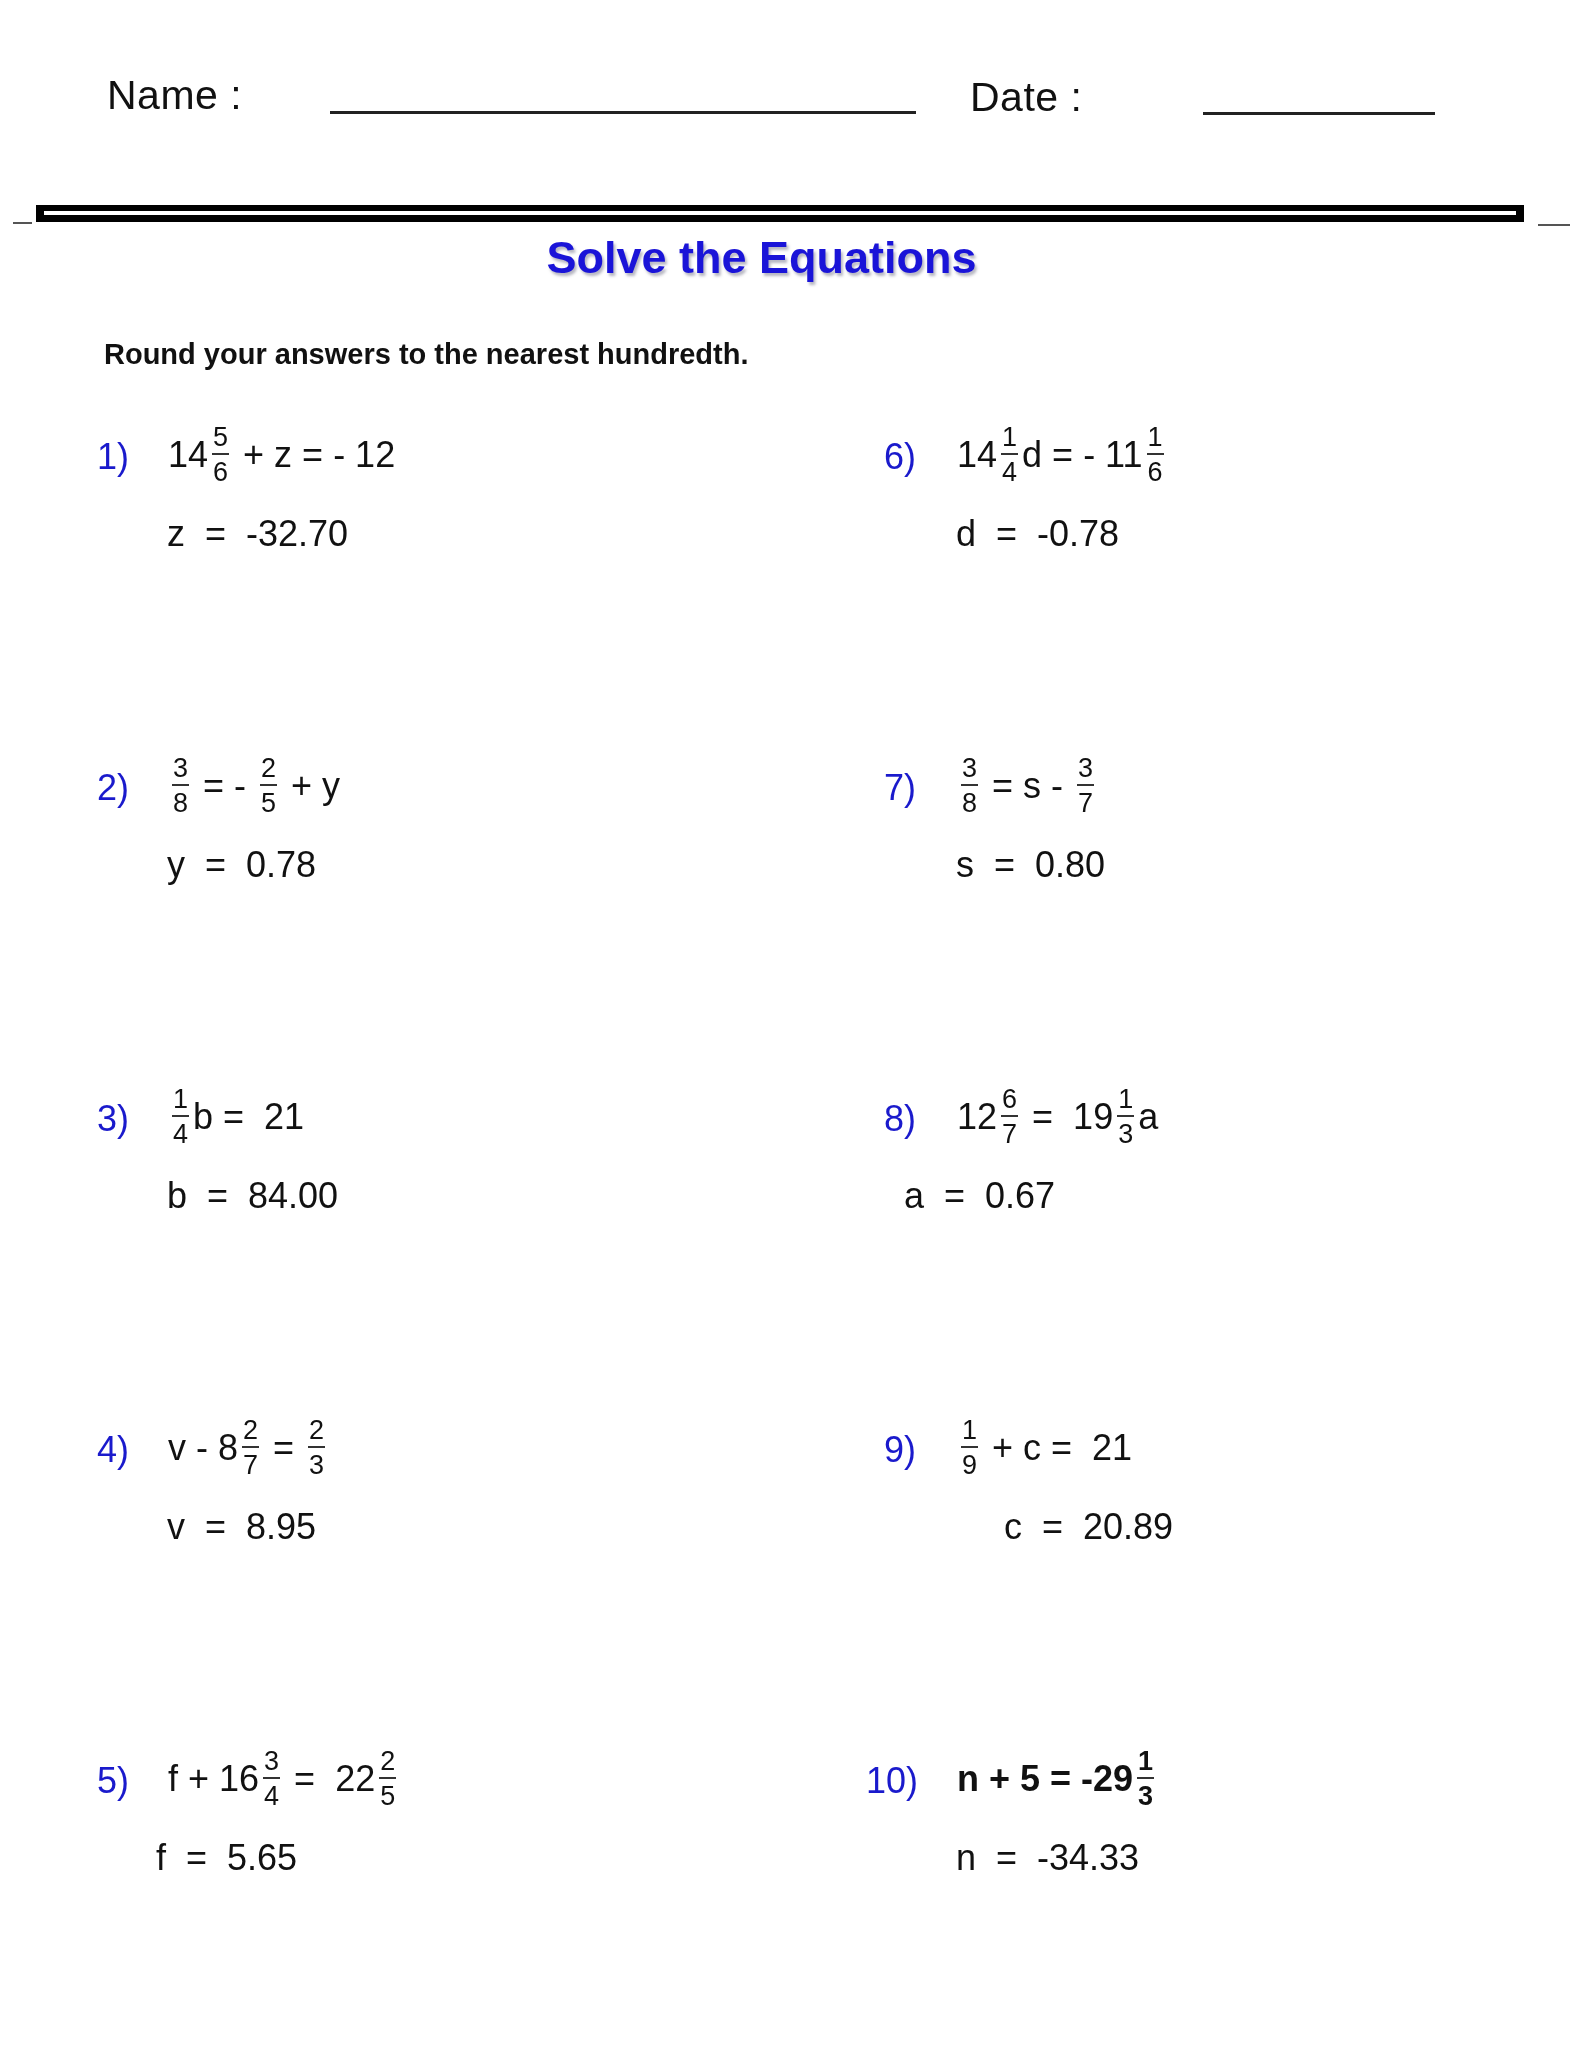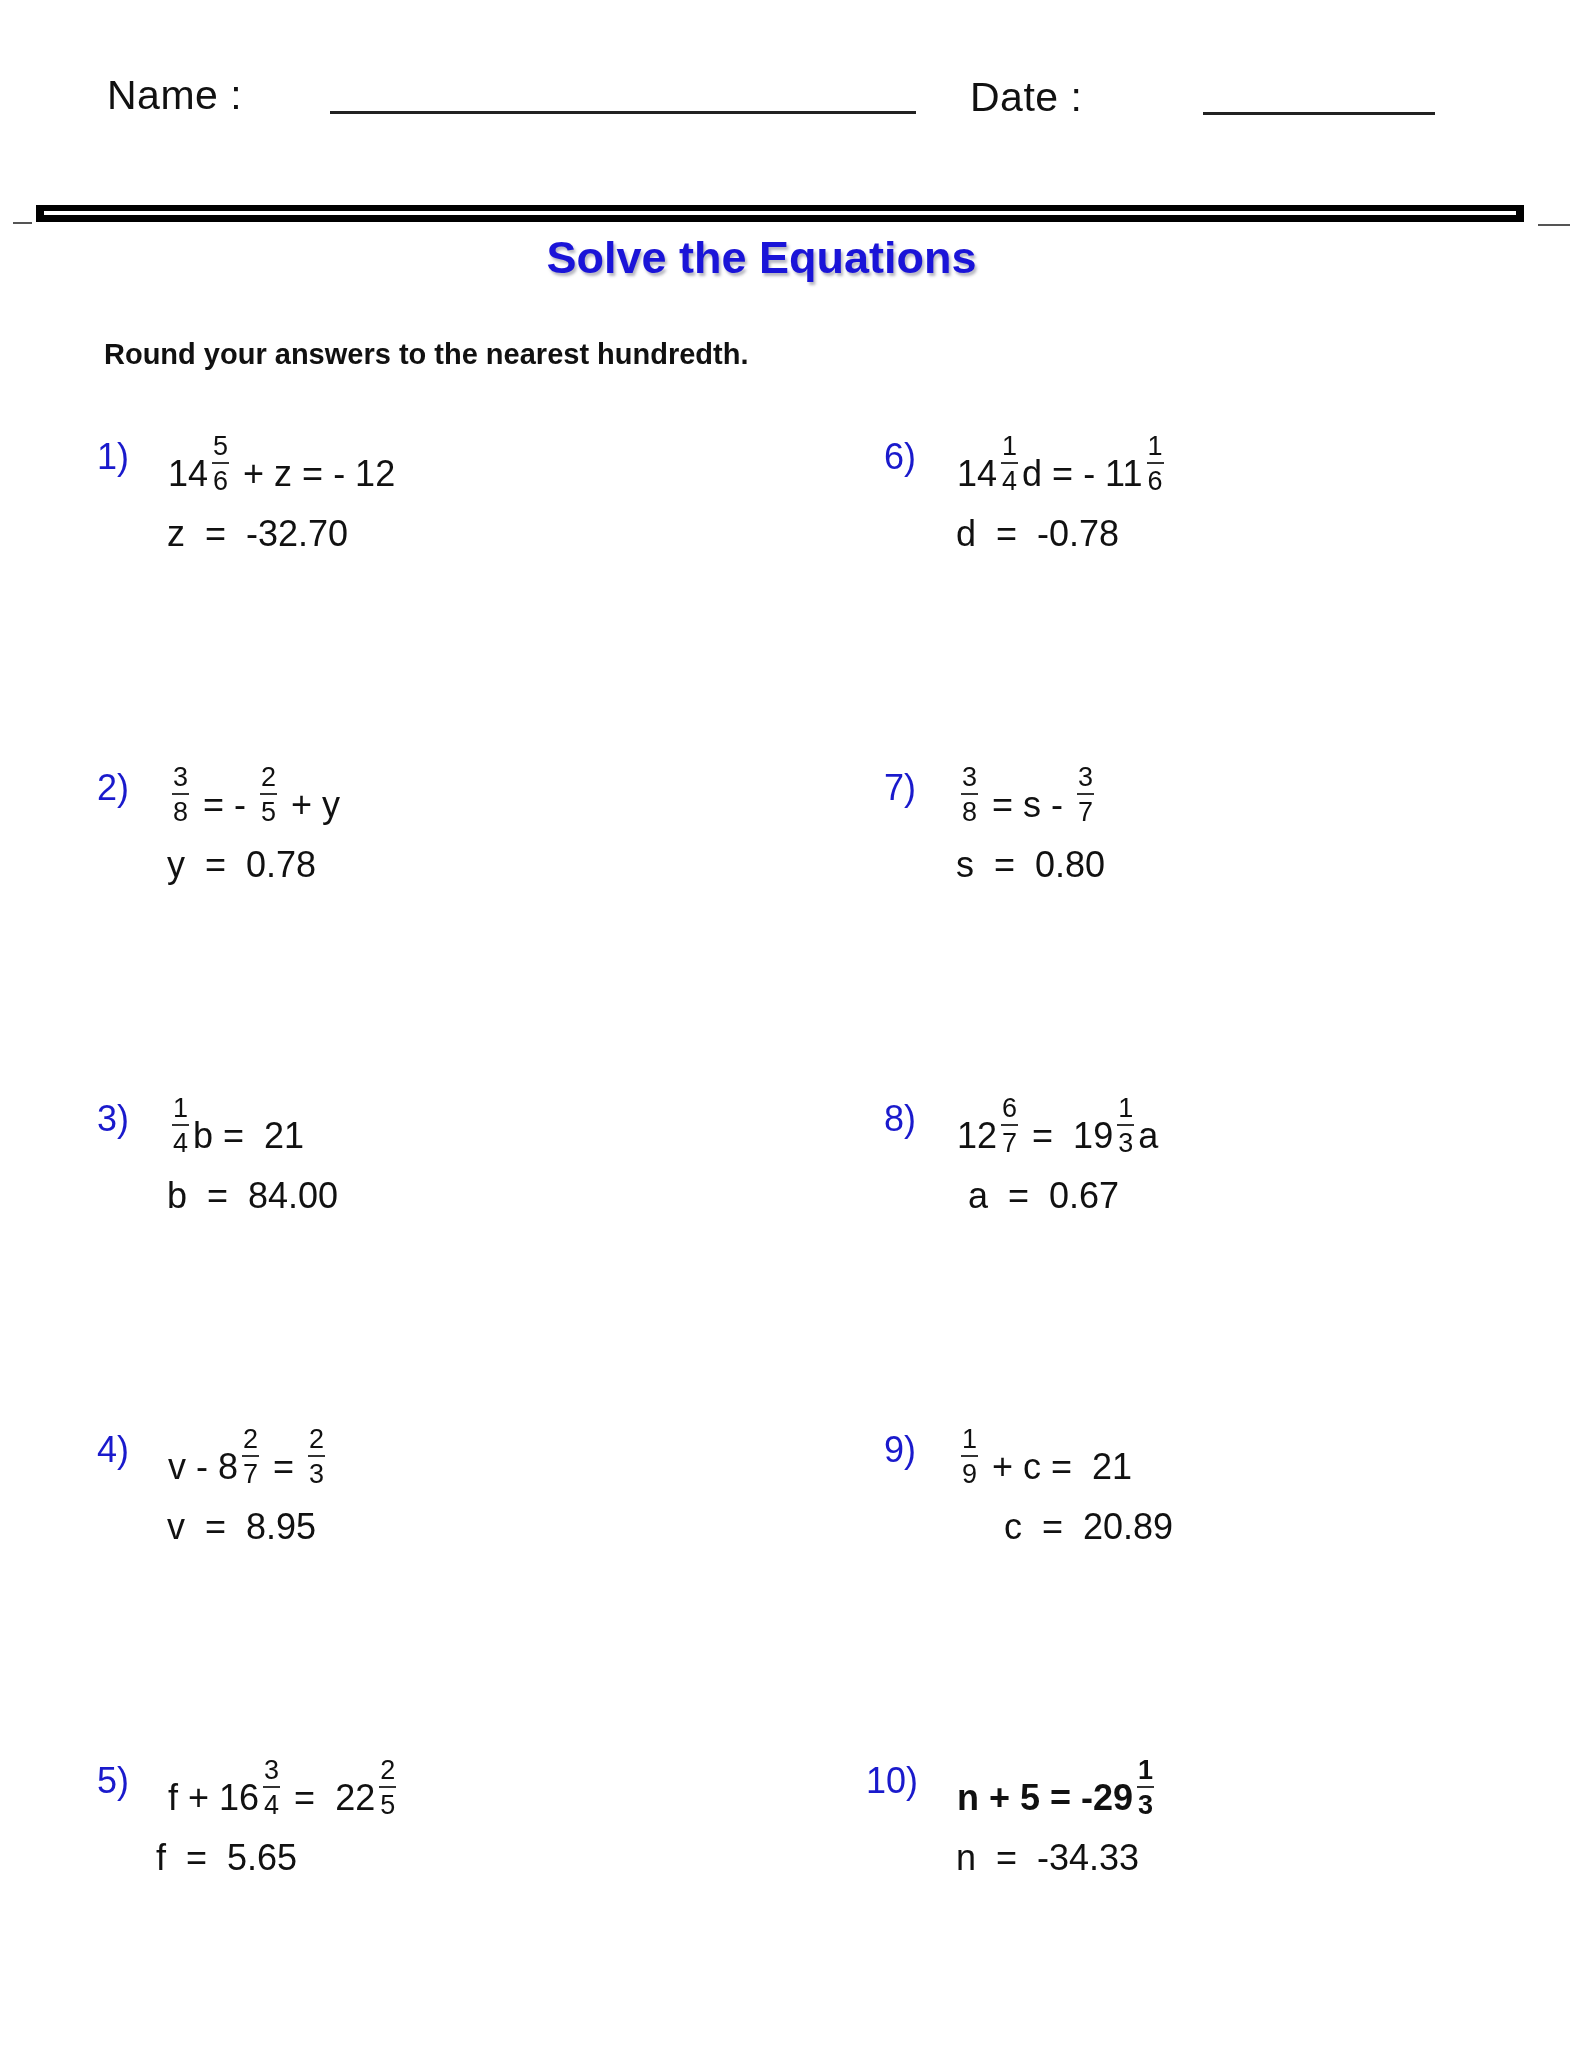--- a/index.html
+++ b/index.html
@@ -10,21 +10,21 @@
   .hdr-line { height:3px; background:#222; }
   .rule-outer { position:absolute; left:36px; top:205px; width:1488px; height:17px;
                 background:#000; box-sizing:border-box; }
   .rule-inner { position:absolute; left:8px; right:8px; top:6px; height:4px; background:#fff; }
   .dash { position:absolute; height:2px; background:#555; }
   .title { position:absolute; left:0; width:1523px; top:232px; text-align:center;
            font-size:45px; font-weight:bold; color:#1a14d8;
            text-shadow:2px 3px 3px rgba(120,120,140,0.55); }
   .instr { position:absolute; left:104px; top:338px; font-size:29px; font-weight:bold; color:#111; }
   .num { position:absolute; font-size:36px; color:#1a1acc; }
-  .eq { position:absolute; font-size:36px; color:#111; display:flex; align-items:flex-end;
+  .eq { position:absolute; font-size:36px; color:#111; display:flex; align-items:center;
         height:80px; white-space:pre; }
   .ans { position:absolute; font-size:36px; color:#111; white-space:pre; }
   .frac { display:inline-flex; flex-direction:column; align-items:center; margin:0 4px;
           font-size:27px; line-height:1; vertical-align:middle; }
   .frac .n { padding:0 1px 2px 1px; }
   .frac .bar { width:100%; min-width:16px; height:2px; background:#333; }
   .frac .d { padding-top:4px; }
   .tok { display:inline-block; }
 </style>
 </head>
@@ -61,20 +61,20 @@
     <div class="eq" style="left: 168px; top: 1739px;"><span class="tok">f + 16</span><span class="frac"><span class="n">3</span><span class="bar"></span><span class="d">4</span></span><span class="tok"> =  22</span><span class="frac"><span class="n">2</span><span class="bar"></span><span class="d">5</span></span></div>
     <div class="ans" style="left: 156px; top: 1837px;">f  =  5.65</div>
     <div class="num" style="left: 884px; top: 436px;">6)</div>
     <div class="eq" style="left: 957px; top: 415px;"><span class="tok">14</span><span class="frac"><span class="n">1</span><span class="bar"></span><span class="d">4</span></span><span class="tok">d = - 11</span><span class="frac"><span class="n">1</span><span class="bar"></span><span class="d">6</span></span></div>
     <div class="ans" style="left: 956px; top: 513px;">d  =  -0.78</div>
     <div class="num" style="left: 884px; top: 767px;">7)</div>
     <div class="eq" style="left: 957px; top: 746px;"><span class="frac"><span class="n">3</span><span class="bar"></span><span class="d">8</span></span><span class="tok"> = s - </span><span class="frac"><span class="n">3</span><span class="bar"></span><span class="d">7</span></span></div>
     <div class="ans" style="left: 956px; top: 844px;">s  =  0.80</div>
     <div class="num" style="left: 884px; top: 1098px;">8)</div>
     <div class="eq" style="left: 957px; top: 1077px;"><span class="tok">12</span><span class="frac"><span class="n">6</span><span class="bar"></span><span class="d">7</span></span><span class="tok"> =  19</span><span class="frac"><span class="n">1</span><span class="bar"></span><span class="d">3</span></span><span class="tok">a</span></div>
-    <div class="ans" style="left: 968px; top: 1175px;">a  =  0.67</div>
+    <div class="ans" style="left: 904px; top: 1175px;">a  =  0.67</div>
     <div class="num" style="left: 884px; top: 1429px;">9)</div>
     <div class="eq" style="left: 957px; top: 1408px;"><span class="frac"><span class="n">1</span><span class="bar"></span><span class="d">9</span></span><span class="tok"> + c =  21</span></div>
     <div class="ans" style="left: 1004px; top: 1506px;">c  =  20.89</div>
     <div class="num" style="left: 866px; top: 1760px;">10)</div>
     <div class="eq" style="left: 957px; top: 1739px; font-weight: bold;"><span class="tok">n + 5 = -29</span><span class="frac"><span class="n">1</span><span class="bar"></span><span class="d">3</span></span></div>
     <div class="ans" style="left: 956px; top: 1837px;">n  =  -34.33</div>
   </div>
 
 </body></html>

